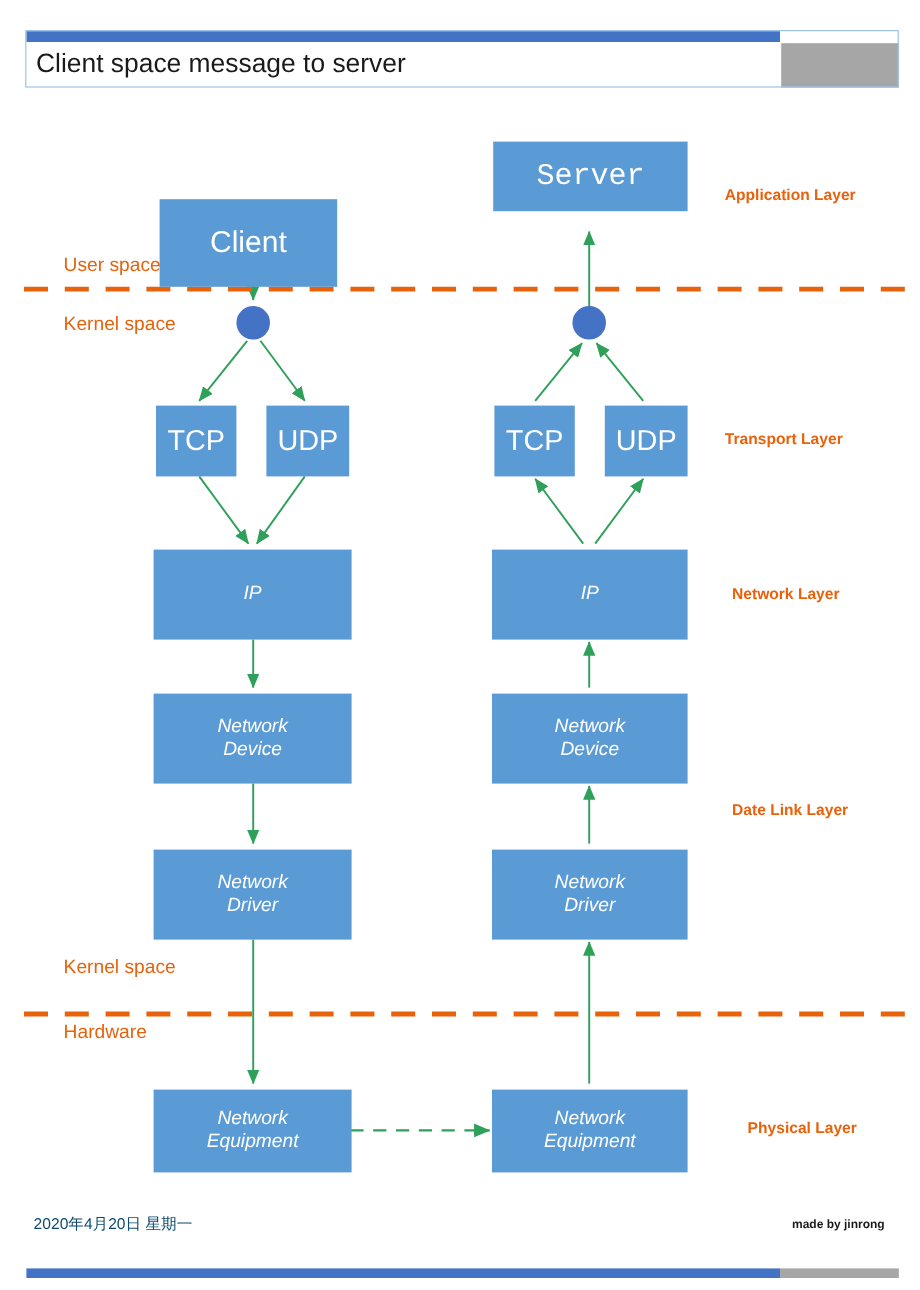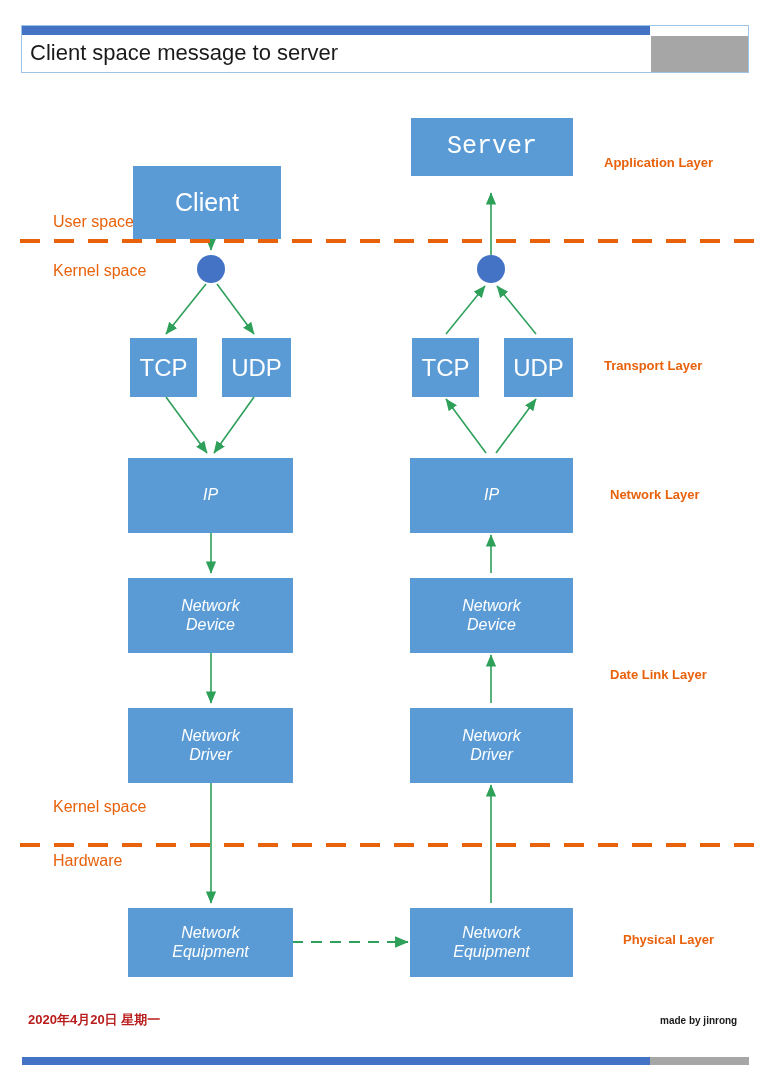--- a/index.html
+++ b/index.html
@@ -56,23 +56,22 @@
     color: #1a1a1a;
     white-space: nowrap;
   }
 
   
   .footer-date {
     position: absolute;
     left: 28px;
     top: 1011px;
     font-size: 13px;
-    color: #b91c1c;
-    white-space: nowrap;
-    font-weight: bold;
+    color: #0c4a6e;
+    white-space: nowrap;
   }
   .footer-credit {
     position: absolute;
     left: 660px;
     top: 1015px;
     font-size: 10px;
     font-weight: bold;
     color: #1a1a1a;
     white-space: nowrap;
   }

